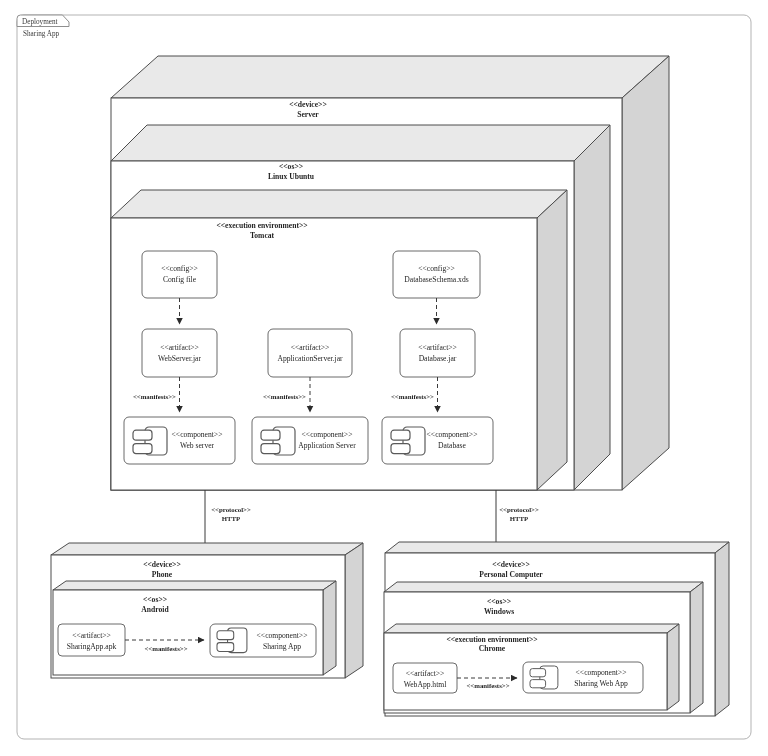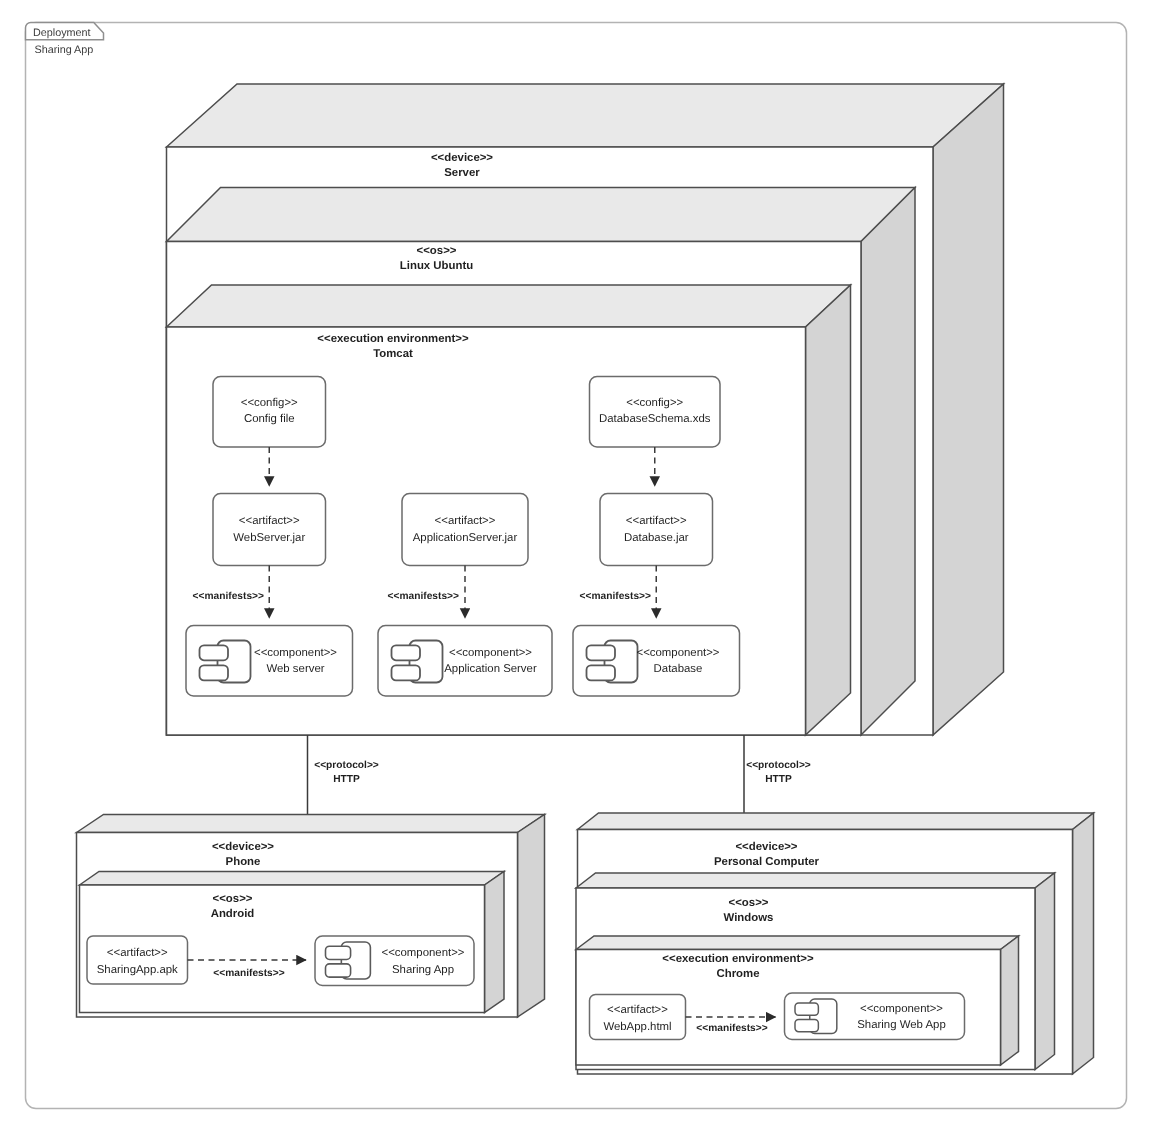--- a/index.html
+++ b/index.html
@@ -1,16 +1,16 @@
 <!DOCTYPE html>
 <html><head>
 <meta charset="utf-8">
 <style>
   html,body{margin:0;padding:0;background:#ffffff;}
-  .stage{position:relative;width:680px;height:756px;background:#ffffff;font-family:Liberation Sans, sans-serif;}
+  .stage{position:relative;width:680px;height:756px;background:#ffffff;font-family:Liberation Serif, serif;}
   svg{display:block;}
   
   .frame-border{fill:none;stroke:#b3b3b3;stroke-width:1;}
   .frame-tab{fill:#ffffff;stroke:#8f8f8f;stroke-width:1;}
   .node-front{fill:#ffffff;stroke:#4d4d4d;stroke-width:1;}
   .node-top{fill:#e9e9e9;stroke:#4d4d4d;stroke-width:1;}
   .node-side{fill:#d4d4d4;stroke:#4d4d4d;stroke-width:1;}
   .box{fill:#ffffff;stroke:#6b6b6b;stroke-width:1;}
   .icon-part{fill:#ffffff;stroke:#5a5a5a;stroke-width:1.2;}
   .edge-dashed{fill:none;stroke:#3a3a3a;stroke-width:1;stroke-dasharray:4 3;}

